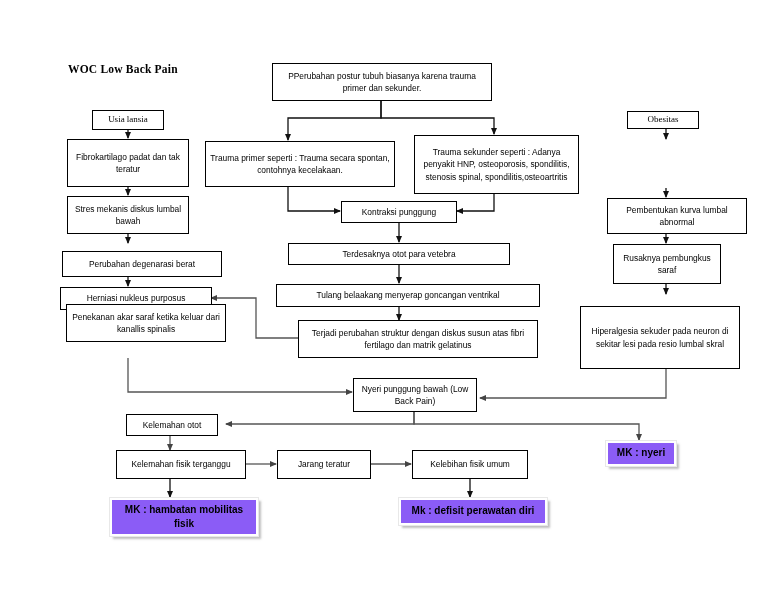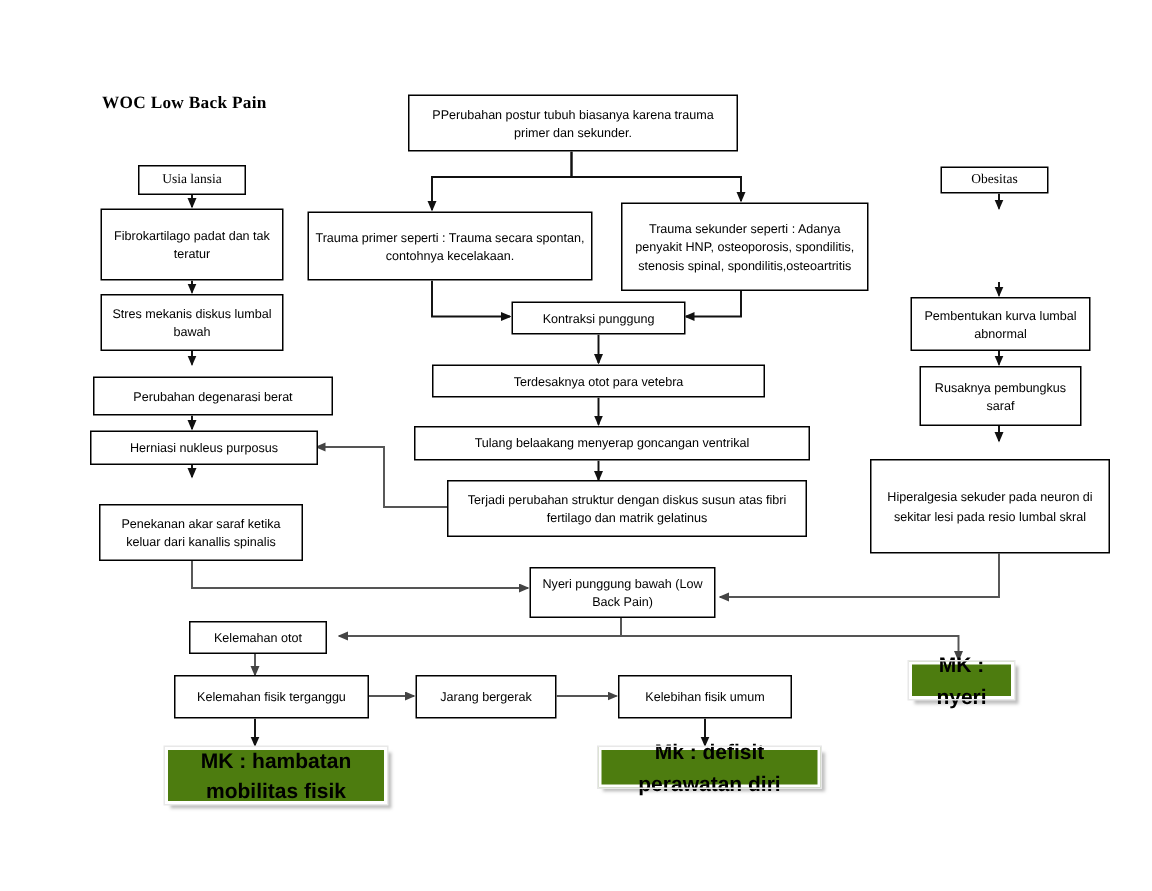--- a/index.html
+++ b/index.html
@@ -25,25 +25,25 @@
     position:absolute;
     font-family:"Liberation Serif", serif;
     font-weight:bold;font-size:11.5px;color:#000;
     letter-spacing:.2px;z-index:3;
   }
 
   .serifnode{font-family:"Liberation Serif", serif;font-size:9px;}
 
   .mk{
     position:absolute;box-sizing:border-box;
-    background:#4d7c0f;border:2px solid #ffffff;
+    background:#8b5cf6;border:2px solid #ffffff;
     outline:1px solid #E8E8E8;
     display:flex;align-items:center;justify-content:center;
     text-align:center;line-height:1.45;
-    font-size:14px;font-weight:bold;color:#000000;
+    font-size:10px;font-weight:bold;color:#000000;
     padding:2px 4px;z-index:2;
     box-shadow:3px 3px 2px rgba(170,170,170,.75);
   }
 </style>
 </head>
 <body>
 
 <div id="canvas">
 
   <div class="title" style="left:68px;top:63px;">WOC Low Back Pain</div>
@@ -115,21 +115,21 @@
   </div>
 
   <div class="node" style="left:62px;top:251px;width:160px;height:26px;">
     <span>Perubahan degenarasi berat</span>
   </div>
 
   <div class="node" style="left:60px;top:287px;width:152px;height:23px;">
     <span>Herniasi nukleus purposus</span>
   </div>
 
-  <div class="node" style="left:66px;top:336px;width:136px;height:38px;">
+  <div class="node" style="left:66px;top:304px;width:160px;height:38px;">
     <span>Penekanan akar saraf ketika keluar dari kanallis spinalis</span>
   </div>
 
   <div class="node" style="left:272px;top:63px;width:220px;height:38px;">
     <span>PPerubahan postur tubuh biasanya karena trauma primer dan sekunder.</span>
   </div>
 
   <div class="node" style="left:205px;top:141px;width:190px;height:46px;">
     <span>Trauma primer seperti : Trauma secara spontan, contohnya kecelakaan.</span>
   </div>
@@ -152,21 +152,21 @@
 
   <div class="node" style="left:298px;top:320px;width:240px;height:38px;">
     <span>Terjadi perubahan struktur dengan diskus susun atas fibri fertilago dan matrik gelatinus</span>
   </div>
 
   <div class="node serifnode" style="left:627px;top:111px;width:72px;height:18px;">
     <span>Obesitas</span>
   </div>
 
 
-  <div class="node" style="left:607px;top:198px;width:120px;height:36px;">
+  <div class="node" style="left:607px;top:198px;width:140px;height:36px;">
     <span>Pembentukan kurva lumbal abnormal</span>
   </div>
 
   <div class="node" style="left:613px;top:244px;width:108px;height:40px;">
     <span>Rusaknya pembungkus saraf</span>
   </div>
 
   <div class="node" style="left:580px;top:295px;width:160px;height:63px;margin-top:11px;">
     <span>Hiperalgesia sekuder pada neuron di sekitar lesi pada resio lumbal skral</span>
   </div>
@@ -177,21 +177,21 @@
 
   <div class="node" style="left:126px;top:414px;width:92px;height:22px;">
     <span>Kelemahan otot</span>
   </div>
 
   <div class="node" style="left:116px;top:450px;width:130px;height:29px;">
     <span>Kelemahan fisik terganggu</span>
   </div>
 
   <div class="node" style="left:277px;top:450px;width:94px;height:29px;">
-    <span>Jarang bergerak</span>
+    <span>Jarang teratur</span>
   </div>
 
   <div class="node" style="left:412px;top:450px;width:116px;height:29px;">
     <span>Kelebihan fisik umum</span>
   </div>
 
   <div class="mk" style="left:110px;top:498px;width:148px;height:38px;">
     <span>MK : hambatan mobilitas fisik</span>
   </div>
 

